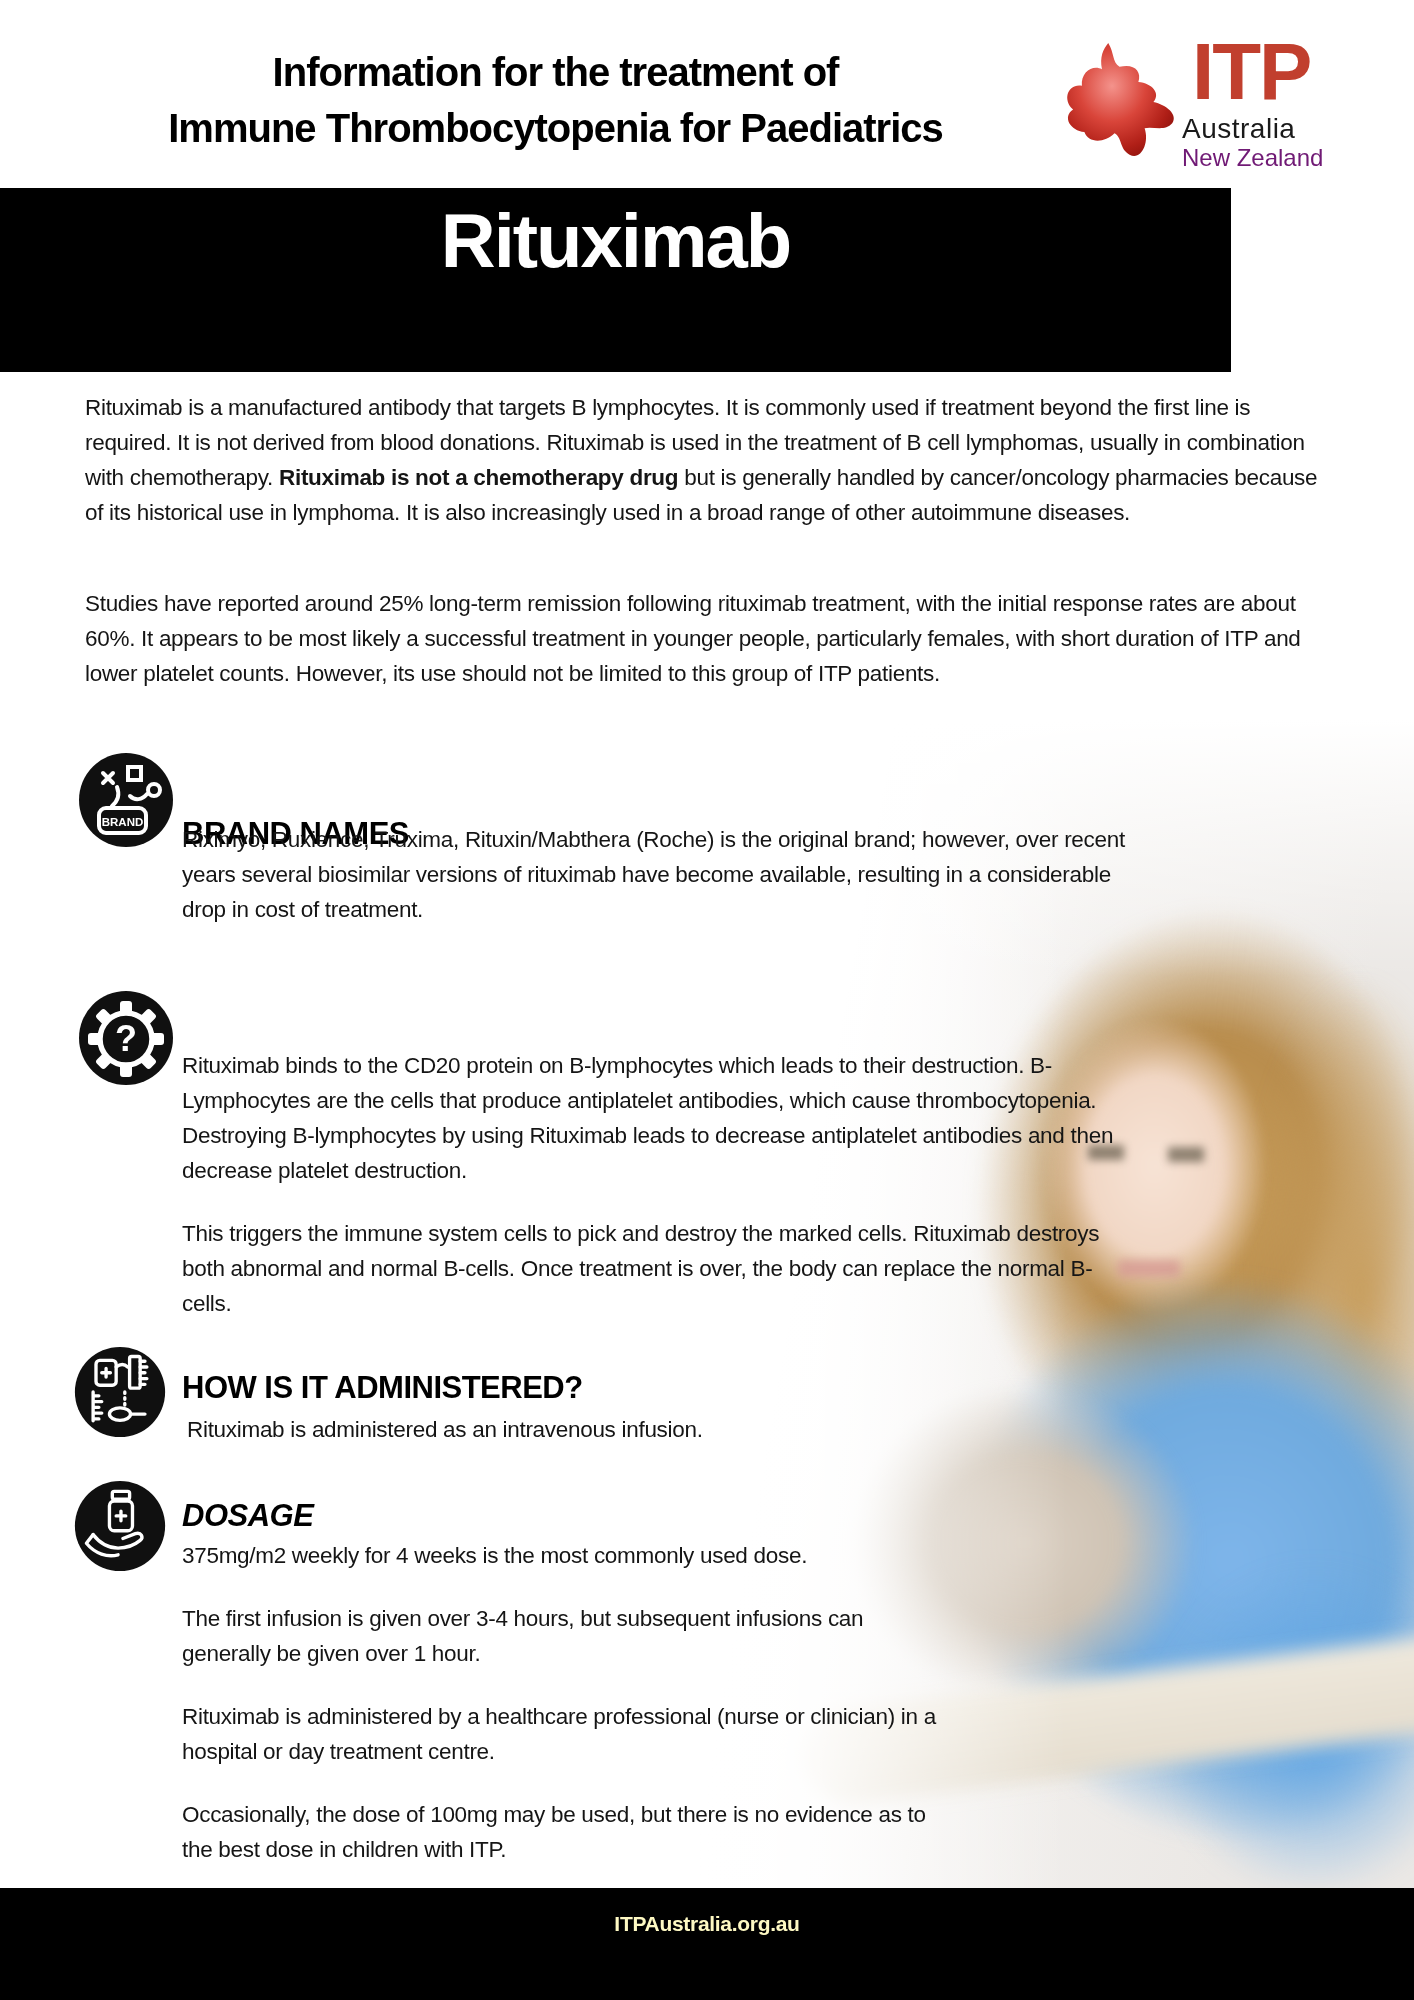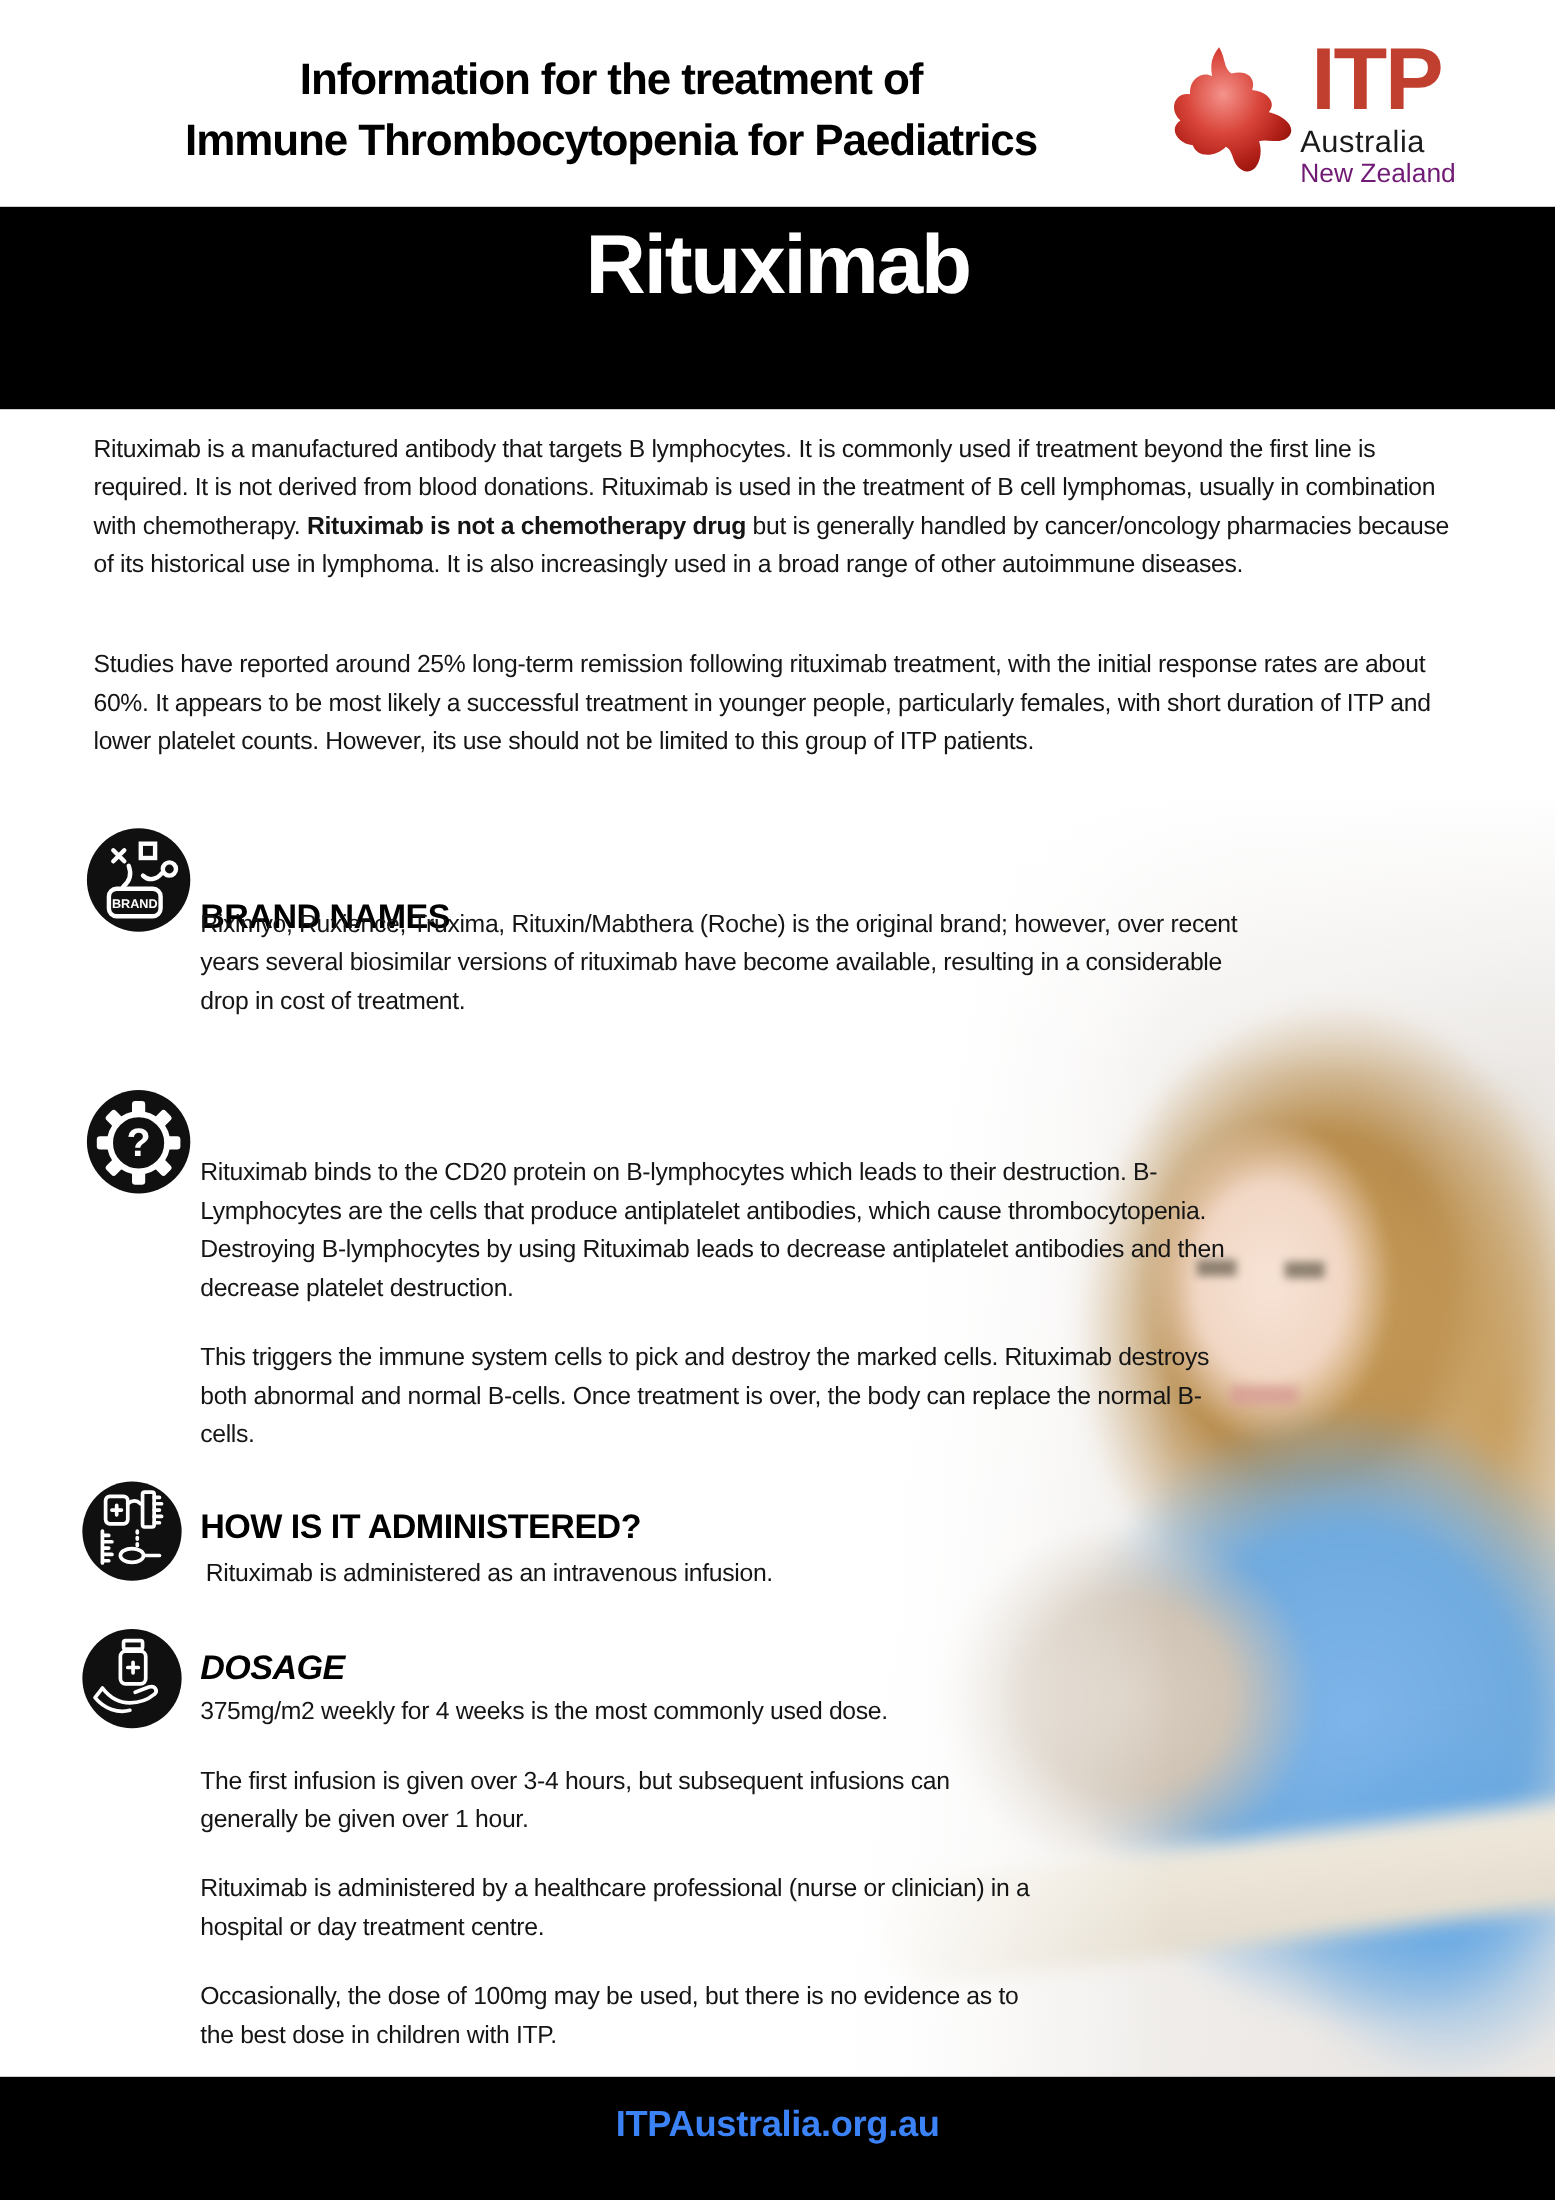--- a/index.html
+++ b/index.html
@@ -17,21 +17,21 @@
   .top-header { position: absolute; left: 0; top: 0; width: 1414px; height: 188px; background: #fff; }
   .doc-title { position: absolute; left: 0; top: 44px; width: 1055px; text-align: center;
     font-weight: bold; font-size: 40px; line-height: 56px; letter-spacing: -1px; color: #000; margin-left: 28px; }
   .logo { position: absolute; left: 1030px; top: 30px; width: 380px; height: 150px; }
   .logo-platelet { position: absolute; left: 8px; top: 8px; width: 148px; height: 138px; }
   .logo-text { position: absolute; left: 152px; top: 0; }
   .logo-itp { font-weight: bold; font-size: 80px; line-height: 84px; letter-spacing: -2px; margin-left: 10px; }
   .logo-region1 { font-size: 28px; line-height: 30px; color: #1a1a1a; letter-spacing: 0.5px; }
   .logo-region2 { font-size: 24px; line-height: 27px; color: #701a75; }
   
-  .banner { position: absolute; left: 0; top: 188px; width: 1414px; height: 184px; background: #000; text-align: center; }
+  .banner { position: absolute; left: 0; top: 188px; width: 1231px; height: 184px; background: #000; text-align: center; }
   .banner-drug { margin-top: 10px; color: #fff; font-weight: bold; font-size: 76px; line-height: 86px; letter-spacing: -2px; }
   .banner-subtitle { color: #fff; font-size: 29px; line-height: 34px; font-weight: 400; letter-spacing: 0.2px; }
   
   .body-text { font-size: 22.5px; line-height: 35px; letter-spacing: -0.3px; color: #151515; }
   .intro-p1 { position: absolute; left: 85px; top: 390px; width: 1250px; }
   .intro-p2 { position: absolute; left: 85px; top: 586px; width: 1250px; }
   
   .section-icon { position: absolute; width: 100px; height: 100px; }
   .section-heading { position: absolute; font-weight: bold; font-size: 31px; line-height: 36px; letter-spacing: -0.5px; color: #000; }
   .section-body { position: absolute; }
@@ -59,21 +59,21 @@
     background: radial-gradient(closest-side, #dbd0c3 0%, #cfc3b4 55%, rgba(207,195,180,0) 100%); filter: blur(7px); }
   .rail { position: absolute; left: 110px; top: 952px; width: 680px; height: 96px; border-radius: 48px; transform: rotate(-7deg);
     background: linear-gradient(#efe9dd, #e4dccd); filter: blur(9px); }
   .photo .fade-left { position: absolute; inset: 0;
     background: linear-gradient(to right, #ffffff 0%, rgba(255,255,255,0.85) 18%, rgba(255,255,255,0) 52%); }
   .photo .fade-top { position: absolute; inset: 0;
     background: linear-gradient(to bottom, #ffffff 0%, rgba(255,255,255,0) 22%); }
   
   .footer { position: absolute; left: 0; top: 1888px; width: 1414px; height: 112px; background: #000;
     display: flex; align-items: flex-start; justify-content: center; }
-  .footer-site { margin-top: 24px; color: #3b82f6; font-weight: bold; font-size: 33px; letter-spacing: -0.3px; }
+  .footer-site { margin-top: 24px; color: #fef9c3; font-weight: bold; font-size: 21px; letter-spacing: -0.3px; }
 </style>
 </head>
 <body>
 
 <div class="page">
 
   <header class="top-header">
     <div class="doc-title">
       <div>Information for the treatment of</div>
       <div>Immune Thrombocytopenia for Paediatrics</div>

